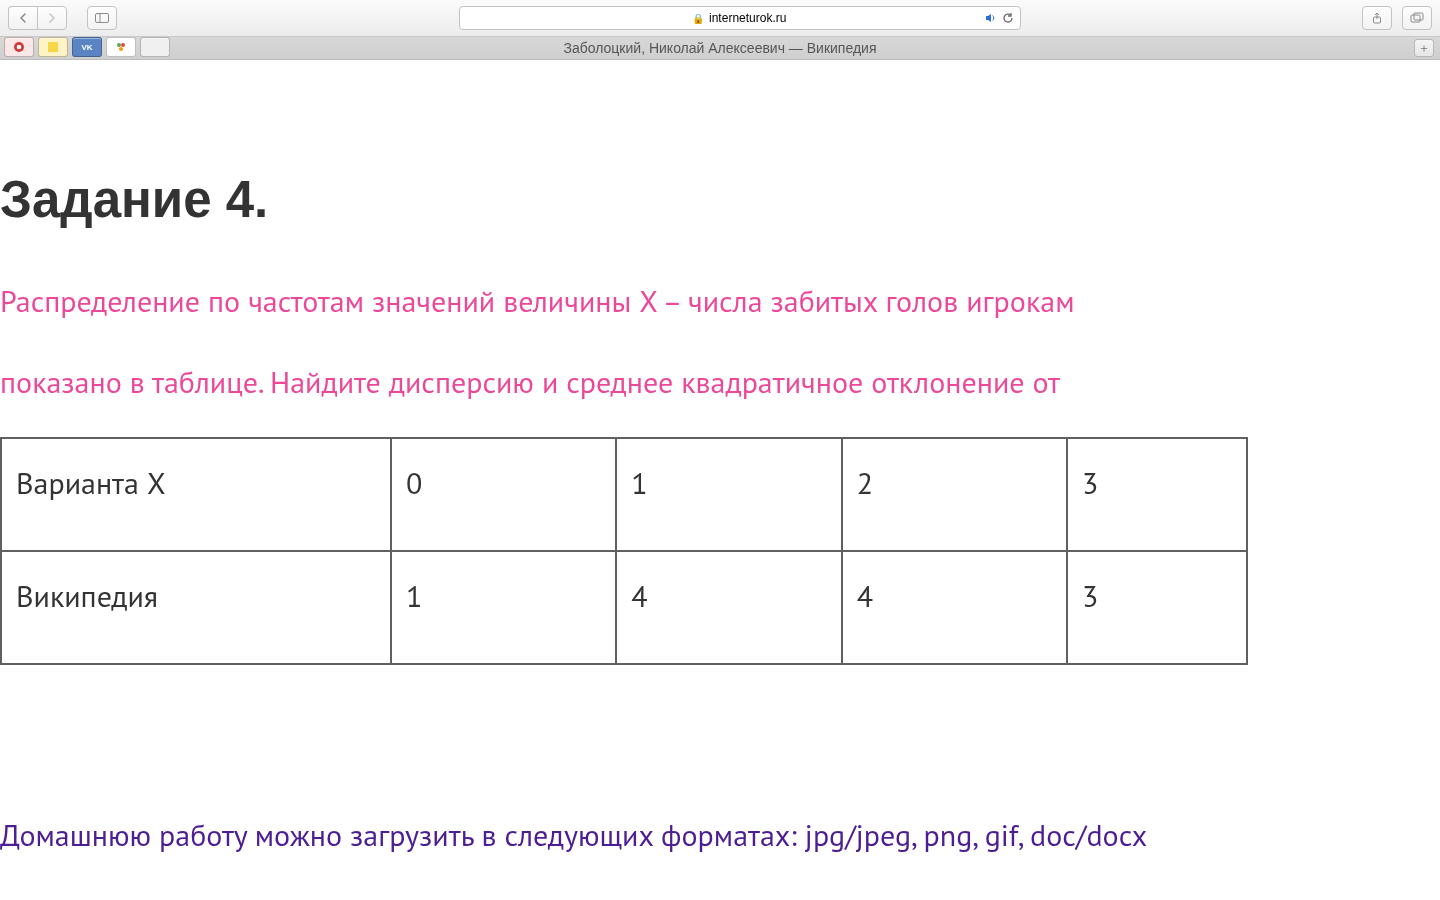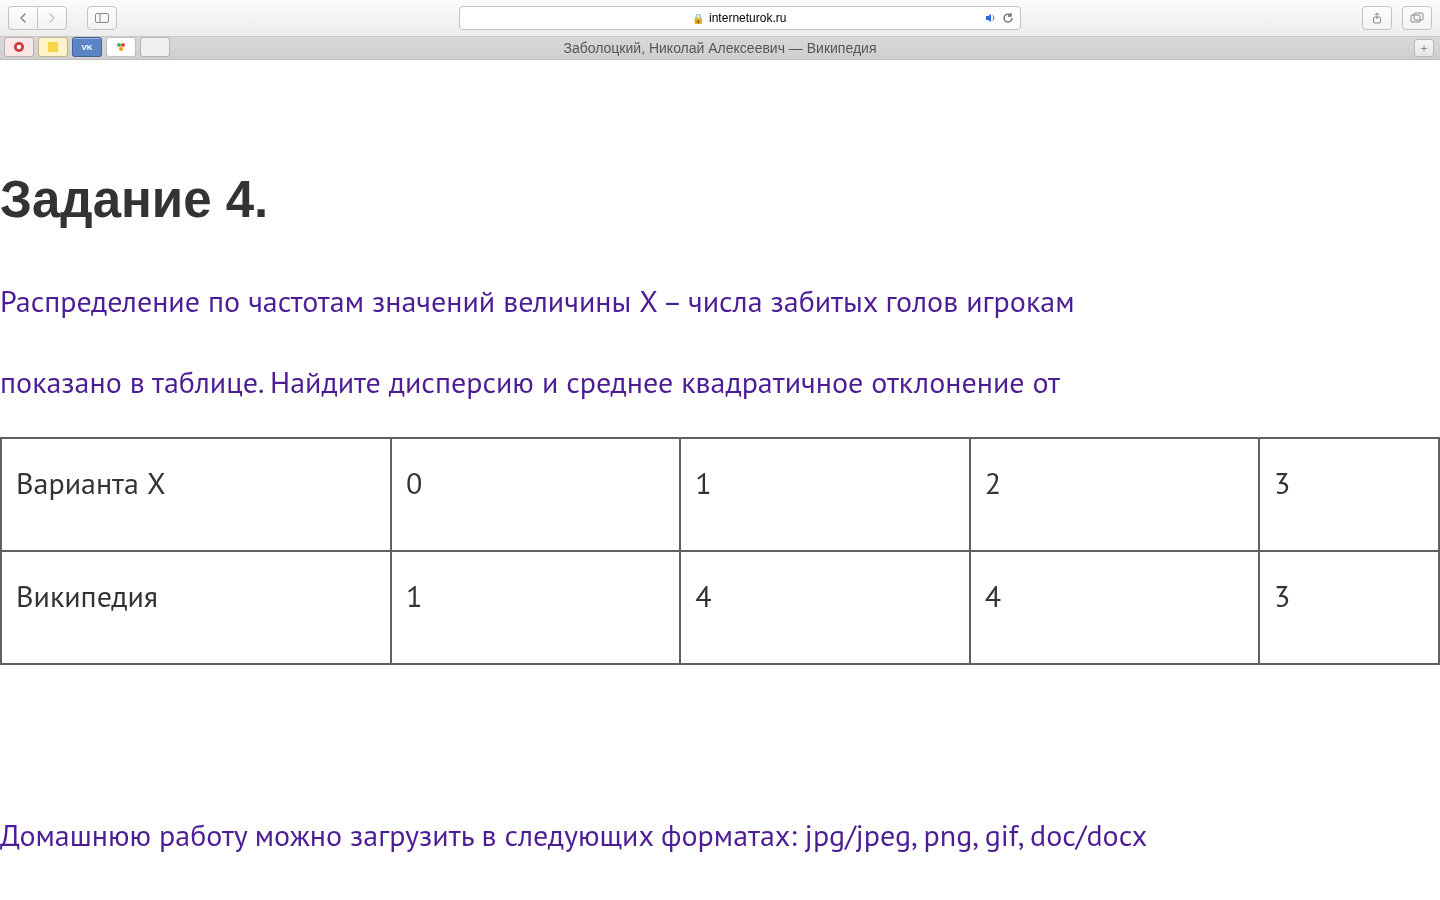--- a/index.html
+++ b/index.html
@@ -114,29 +114,29 @@
   .heading {
     font-size: 51px;
     font-weight: 700;
     color:#333;
     margin: 0 0 46px 0;
     font-family: Liberation Sans, sans-serif;
   }
   .para {
     font-size: 30px;
     line-height: 1.7;
-    color:#4c1d95;
+    color:#ec4899;
     margin: 0 0 30px 0;
     font-family: "PT Sans", -apple-system, Arial, sans-serif;
     white-space: nowrap;
   }
 
   table.data {
     border-collapse: collapse;
-    width: 1440px;
+    width: 1248px;
     table-layout: fixed;
     margin-top: 6px;
   }
   table.data td {
     border: 2px solid #606060;
     padding: 24px 14px 48px 14px;
     font-size: 30px;
     font-family: "PT Sans", -apple-system, Arial, sans-serif;
     color:#333;
     vertical-align: top;

